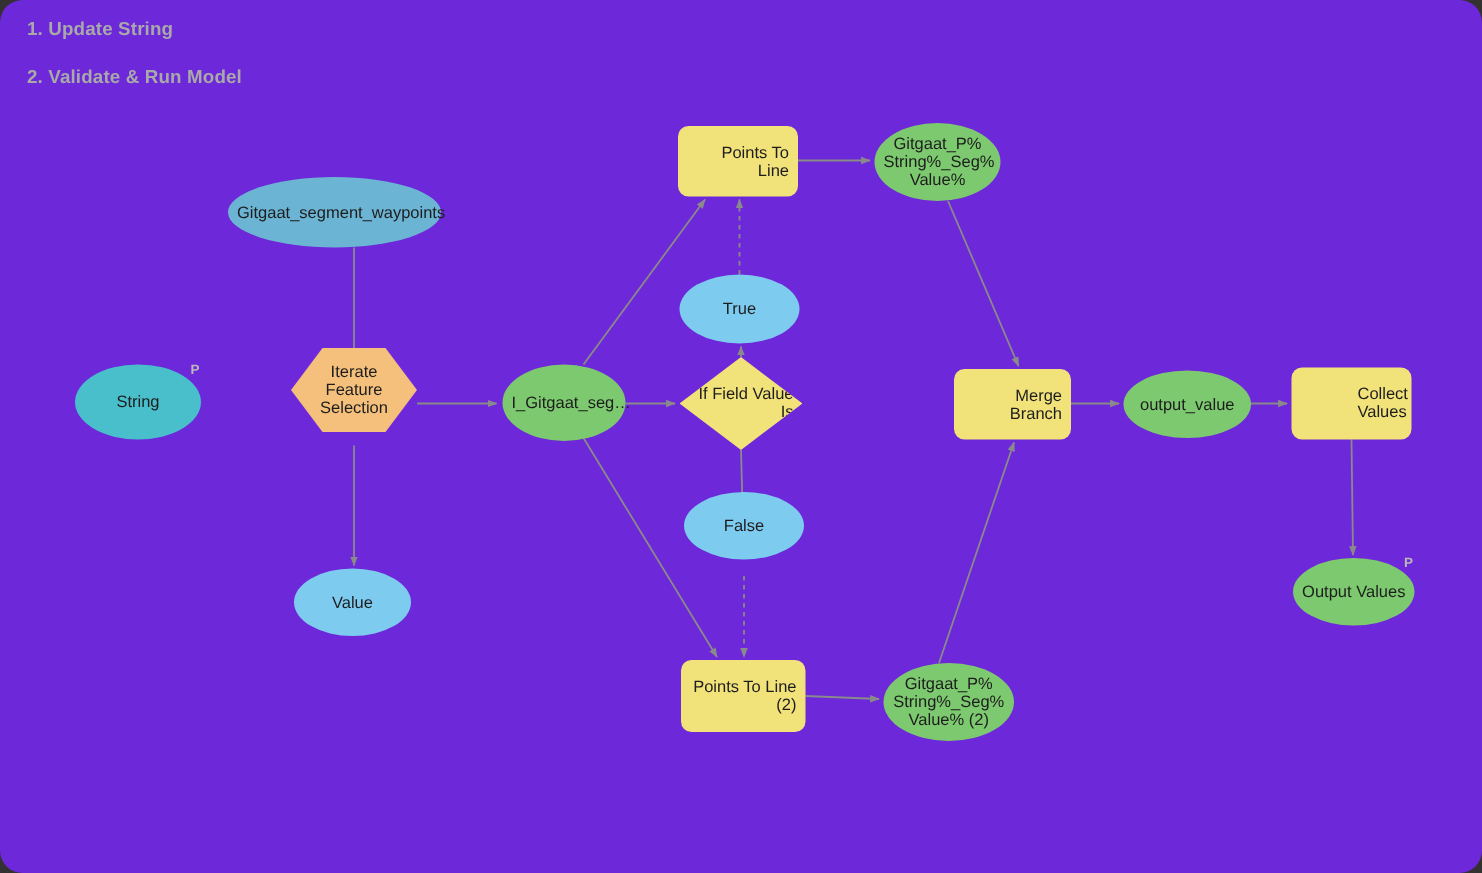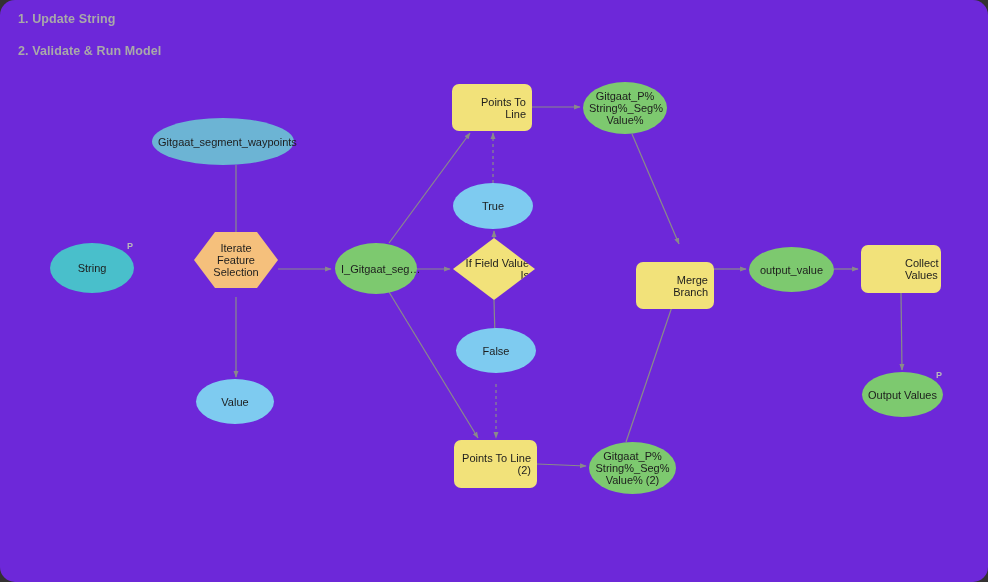--- a/index.html
+++ b/index.html
@@ -164,21 +164,21 @@
       </div>
       <div class="node rrect" style="left: 454px; top: 440px; width: 83px; height: 48px; background: rgb(242, 226, 122);">
         <span class="lbl">Points To Line
 (2)</span>
       </div>
       <div class="node ellipse" style="left: 589px; top: 442px; width: 87px; height: 52px; background: rgb(125, 201, 111);">
         <span class="lbl">Gitgaat_P%
 String%_Seg%
 Value% (2)</span>
       </div>
-      <div class="node rrect" style="left: 636px; top: 246px; width: 78px; height: 47px; background: rgb(242, 226, 122); margin-top: 16px;">
+      <div class="node rrect" style="left: 636px; top: 246px; width: 78px; height: 47px; background: rgb(242, 226, 122);">
         <span class="lbl">Merge Branch</span>
       </div>
       <div class="node ellipse" style="left: 749px; top: 247px; width: 85px; height: 45px; background: rgb(125, 201, 111);">
         <span class="lbl">output_value</span>
       </div>
       <div class="node rrect" style="left: 861px; top: 245px; width: 80px; height: 48px; background: rgb(242, 226, 122); padding-left: 44px;">
         <span class="lbl">Collect Values</span>
       </div>
       <div class="node ellipse" style="left: 862px; top: 372px; width: 81px; height: 45px; background: rgb(125, 201, 111);">
         <span class="lbl">Output Values</span>

